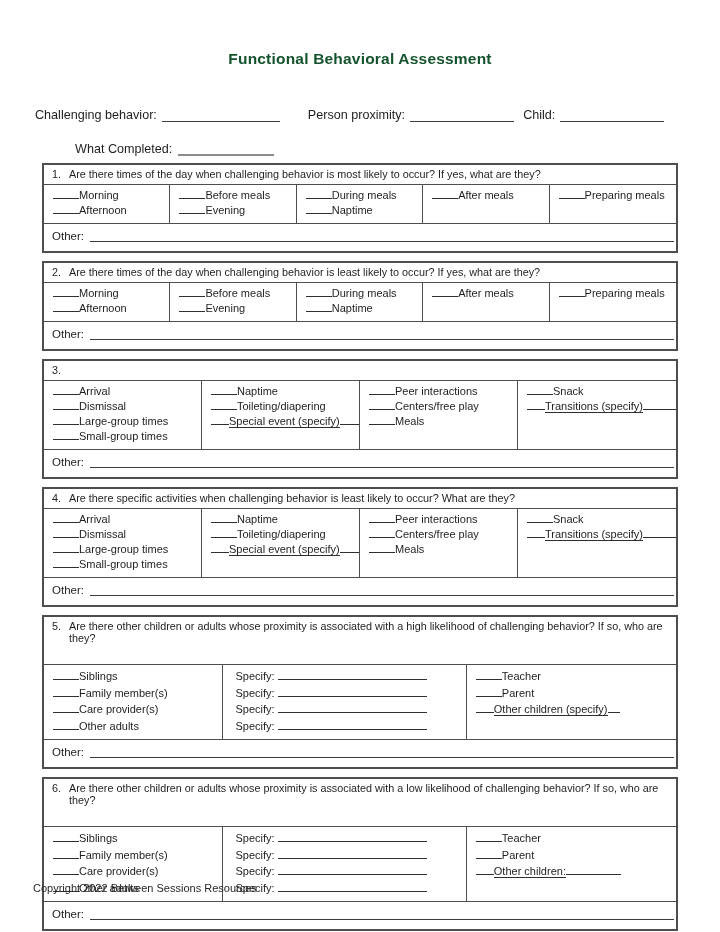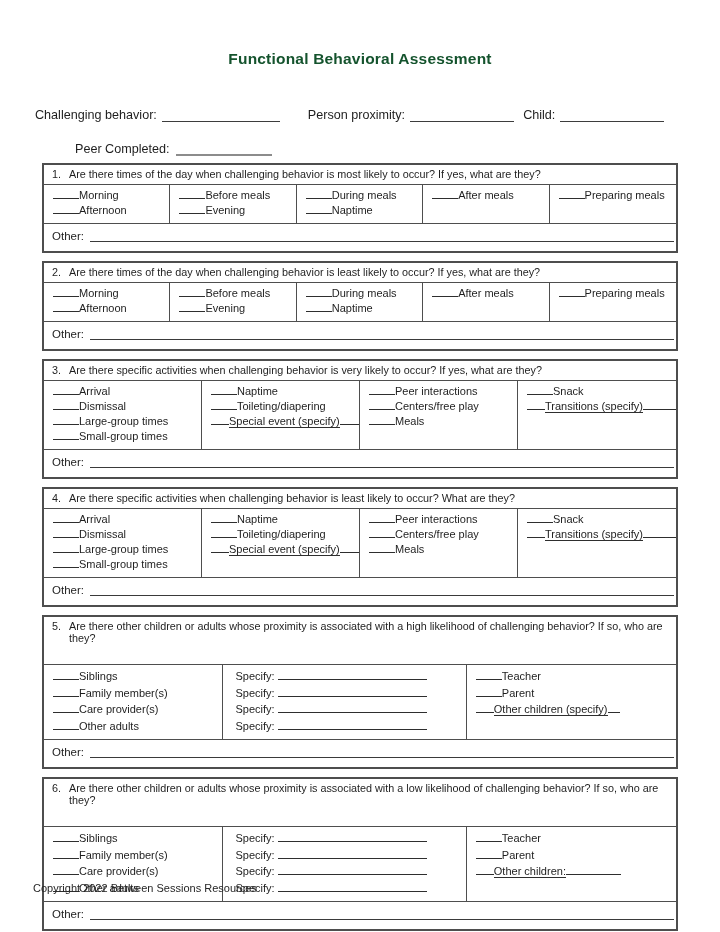--- a/index.html
+++ b/index.html
@@ -61,21 +61,21 @@
       <span>Person proximity:</span>
       <span class="blankline bl-person"></span>
     </div>
     <div class="fld">
       <span>Child:</span>
       <span class="blankline bl-child"></span>
     </div>
   </div>
 
   <div class="datefld">
-    <span>Peer Completed:</span>
+    <span>What Completed:</span>
     <span class="bl-date"></span>
   </div>
 
   <section class="box">
     <div class="qrow">
       <span class="qnum">1.</span>
       <span class="qtext">Are there times of the day when challenging behavior is most likely to occur? If yes, what are they?</span>
     </div>
     <div class="optrow cols5">
       <div class="col">
@@ -130,21 +130,20 @@
     </div>
     <div class="otherrow">
       <span>Other:</span>
       <span class="fillline"></span>
     </div>
   </section>
 
   <section class="box">
     <div class="qrow">
       <span class="qnum">3.</span>
-      <span class="qtext">Are there specific activities when challenging behavior is very likely to occur? If yes, what are they?</span>
     </div>
     <div class="optrow cols4">
       <div class="col">
         <div class="opt"><span class="blank"></span><span class="optlabel">Arrival</span></div>
         <div class="opt"><span class="blank"></span><span class="optlabel">Dismissal</span></div>
         <div class="opt"><span class="blank"></span><span class="optlabel">Large-group times</span></div>
         <div class="opt"><span class="blank"></span><span class="optlabel">Small-group times</span></div>
       </div>
       <div class="col">
         <div class="opt"><span class="blank"></span><span class="optlabel">Naptime</span></div>

